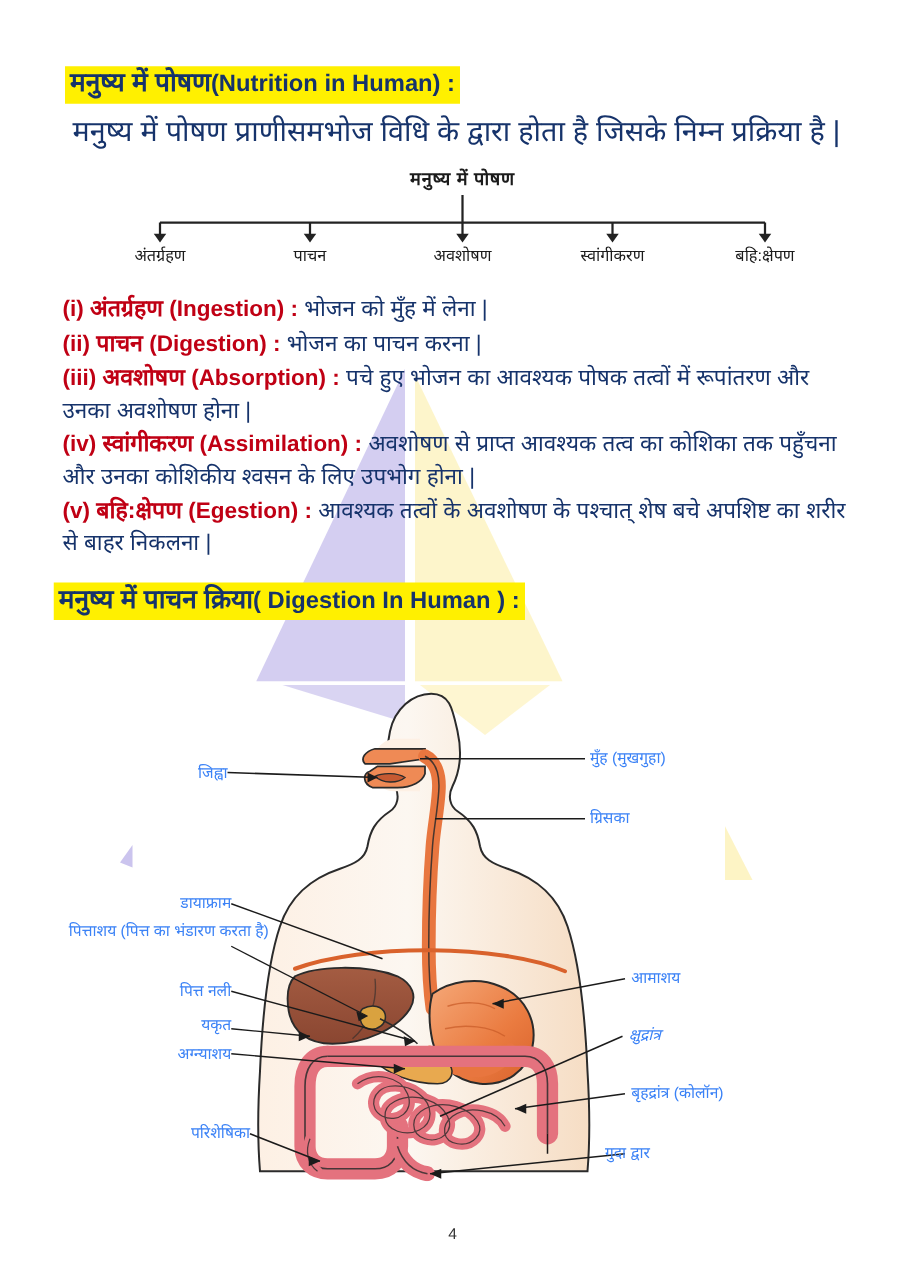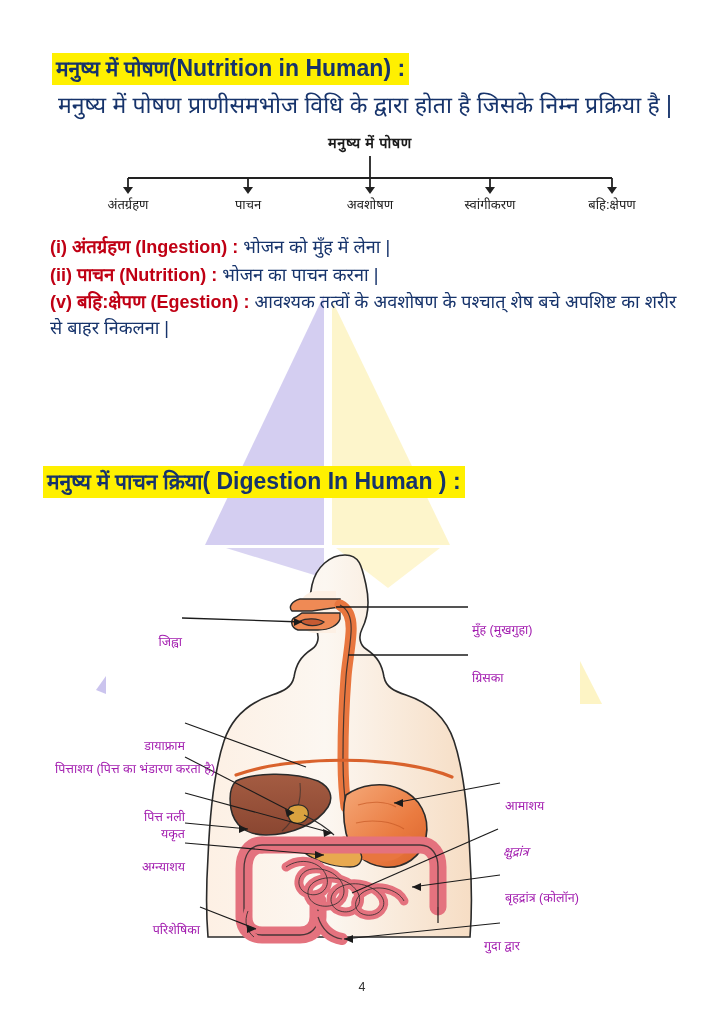--- a/index.html
+++ b/index.html
@@ -30,21 +30,21 @@
   .hl-heading {
     display: inline-block;
     background: #FFF000;
     color: #16336B;
     font-weight: bold;
     line-height: 1.18;
     padding: 2px 4px 3px 4px;
     white-space: nowrap;
   }
   .hd-dev { font-size: 21px; }
-  .hd-eng { font-size: 23px; }
+  .hd-eng { font-size: 19px; }
 
   #h1-wrap {
     position: absolute;
     left: 52px;
     top: 53px;
   }
   #intro {
     position: absolute;
     left: 58px;
     top: 88px;
@@ -105,24 +105,23 @@
   #diagram {
     position: absolute;
     left: 0;
     top: 545px;
     width: 724px;
     height: 400px;
   }
   .dlabel {
     position: absolute;
     font-size: 12.5px;
-    color: #a21caf;
+    color: #3b82f6;
     white-space: nowrap;
     line-height: 1.25;
-    margin-top: 24px;
   }
   .dlabel.r { text-align: left; }
   .dlabel.l { text-align: right; }
 
   #pageno {
     position: absolute;
     left: 0;
     top: 980px;
     width: 724px;
     text-align: center;
@@ -180,22 +179,34 @@
   <div id="points">
     <p>
       <span class="k">(i)</span>
       <span class="k kd">अंतर्ग्रहण</span>
       <span class="k">(Ingestion) :</span>
       <span>भोजन को मुँह में लेना |</span>
     </p>
     <p>
       <span class="k">(ii)</span>
       <span class="k kd">पाचन</span>
-      <span class="k">(Nutrition) :</span>
+      <span class="k">(Digestion) :</span>
       <span>भोजन का पाचन करना |</span>
+    </p>
+    <p>
+      <span class="k">(iii)</span>
+      <span class="k kd">अवशोषण</span>
+      <span class="k">(Absorption) :</span>
+      <span>पचे हुए भोजन का आवश्यक पोषक तत्वों में  रूपांतरण और उनका अवशोषण होना |</span>
+    </p>
+    <p>
+      <span class="k">(iv)</span>
+      <span class="k kd">स्वांगीकरण</span>
+      <span class="k">(Assimilation) :</span>
+      <span>अवशोषण से प्राप्त आवश्यक तत्व का कोशिका तक पहुँचना और उनका कोशिकीय श्वसन के लिए उपभोग होना |</span>
     </p>
     <p>
       <span class="k">(v)</span>
       <span class="k kd">बहि:क्षेपण</span>
       <span class="k">(Egestion) :</span>
       <span>आवश्यक तत्वों के अवशोषण के पश्चात् शेष बचे अपशिष्ट का शरीर से बाहर निकलना |</span>
     </p>
   </div>
 
   <div id="h2-wrap">
@@ -391,21 +402,21 @@
     <div class="dlabel r" style="left:472px; top:54px;">मुँह  (मुखगुहा)</div>
 
     <div class="dlabel r" style="left:472px; top:102px;">ग्रिसका</div>
 
     <div class="dlabel l" style="left:75px; top:170px; width:110px;text-align:right;">डायाफ्राम</div>
 
     <div class="dlabel l" style="left:55px; top:192px; width:130px; line-height:1.35;">पित्ताशय (पित्त का भंडारण  करता  है)</div>
 
     <div class="dlabel l" style="left:95px; top:241px; width:90px;">पित्त  नली</div>
 
-    <div class="dlabel l" style="left:115px; top:258px; width:70px;">यकृत</div>
+    <div class="dlabel l" style="left:115px; top:268px; width:70px;">यकृत</div>
 
     <div class="dlabel l" style="left:85px; top:291px; width:100px;">अग्न्याशय</div>
 
     <div class="dlabel r" style="left:505px; top:230px;">आमाशय</div>
 
     <div class="dlabel r" style="left:503px; top:276px;font-style:italic;">क्षुद्रांत्र</div>
 
     <div class="dlabel r" style="left:505px; top:322px;">बृहद्रांत्र  (कोलॉन)</div>
 
     <div class="dlabel l" style="left:120px; top:354px; width:80px;">परिशेषिका</div>

